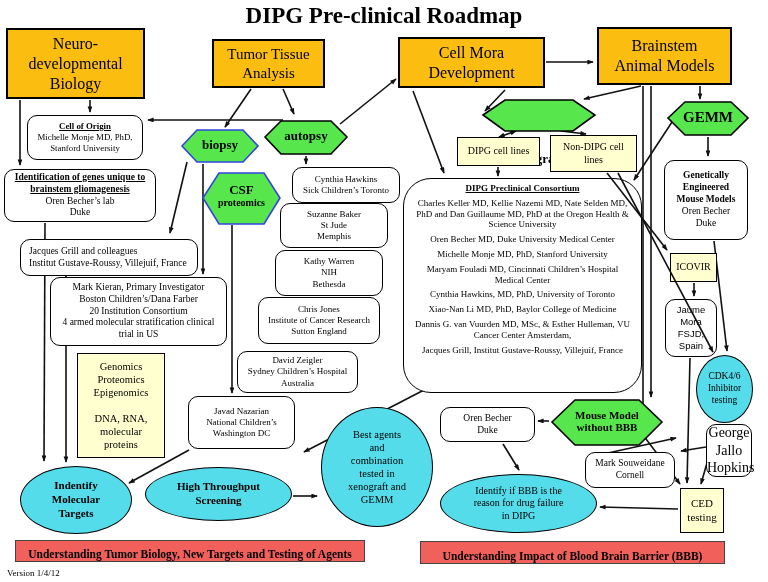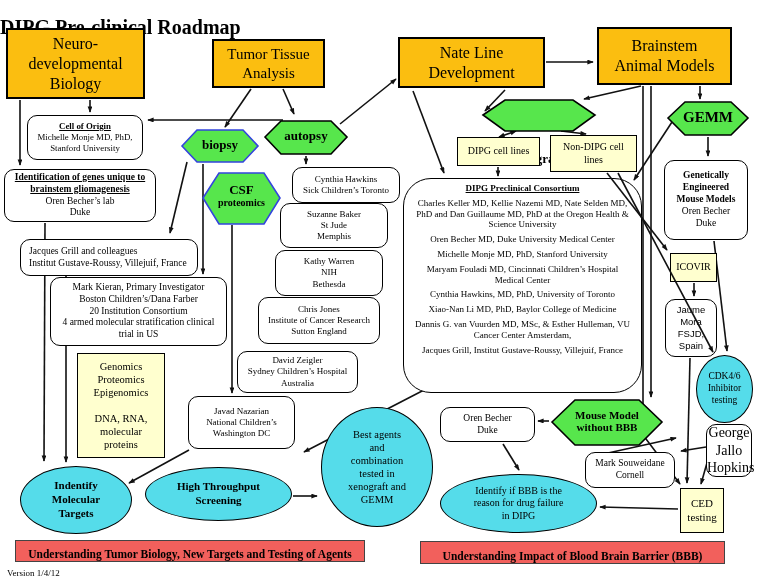--- a/index.html
+++ b/index.html
@@ -13,22 +13,22 @@
         display:flex;flex-direction:column;justify-content:center;}
   .ybox{background:var(--yellow);border:1px solid #000;font-size:10px;
         display:flex;flex-direction:column;justify-content:center;}
   .ellipse{background:var(--cyan);border:1.5px solid #000;border-radius:50%;
            display:flex;flex-direction:column;justify-content:center;font-size:10px;}
   .banner{background:var(--red);border:1.5px solid #444;font-weight:bold;font-size:11.5px;
           display:flex;align-items:flex-end;justify-content:center;}
   .hexlab{position:absolute;text-align:center;font-weight:bold;line-height:1.1;}
   .bu{font-weight:bold;text-decoration:underline;}
   .b{font-weight:bold;}
-  .title{position:absolute;left:0;top:16px;width:768px;
-         font-weight:bold;font-size:20px;}
+  .title{position:absolute;left:0;top:3px;width:768px;text-align:center;
+         font-weight:bold;font-size:23px;}
   .version{position:absolute;left:7px;top:568px;font-size:9px;}
   .members div{margin:4px 8px 0 8px;font-size:9px;line-height:1.2;}
   .ctitle{font-size:12px;margin-top:9px;}
 </style>
 </head>
 <body>
 
 <svg class="layer" width="768" height="582">
   <defs>
     <marker id="ah" viewBox="0 0 10 10" refX="7" refY="3" markerWidth="9" markerHeight="8" orient="auto-start-reverse" markerUnits="userSpaceOnUse">
@@ -88,21 +88,21 @@
 <div class="node orange" style="left:6px;top:28px;width:139px;height:71px;">
   <div>Neuro-</div>
   <div>developmental</div>
   <div>Biology</div>
 </div>
 <div class="node orange" style="left:212px;top:39px;width:113px;height:49px;font-size:15px;">
   <div>Tumor Tissue</div>
   <div>Analysis</div>
 </div>
 <div class="node orange" style="left:398px;top:37px;width:147px;height:51px;">
-  <div>Nate Line</div>
+  <div>Cell Mora</div>
   <div>Development</div>
 </div>
 <div class="node orange" style="left:597px;top:27px;width:135px;height:58px;">
   <div>Brainstem</div>
   <div>Animal Models</div>
 </div>
 
 <div class="hexlab" style="left:182px;top:138px;width:76px;font-size:13px;">biopsy</div>
 <div class="hexlab" style="left:265px;top:129px;width:82px;font-size:13px;">autopsy</div>
 <div class="hexlab" style="left:203px;top:183px;width:77px;">

